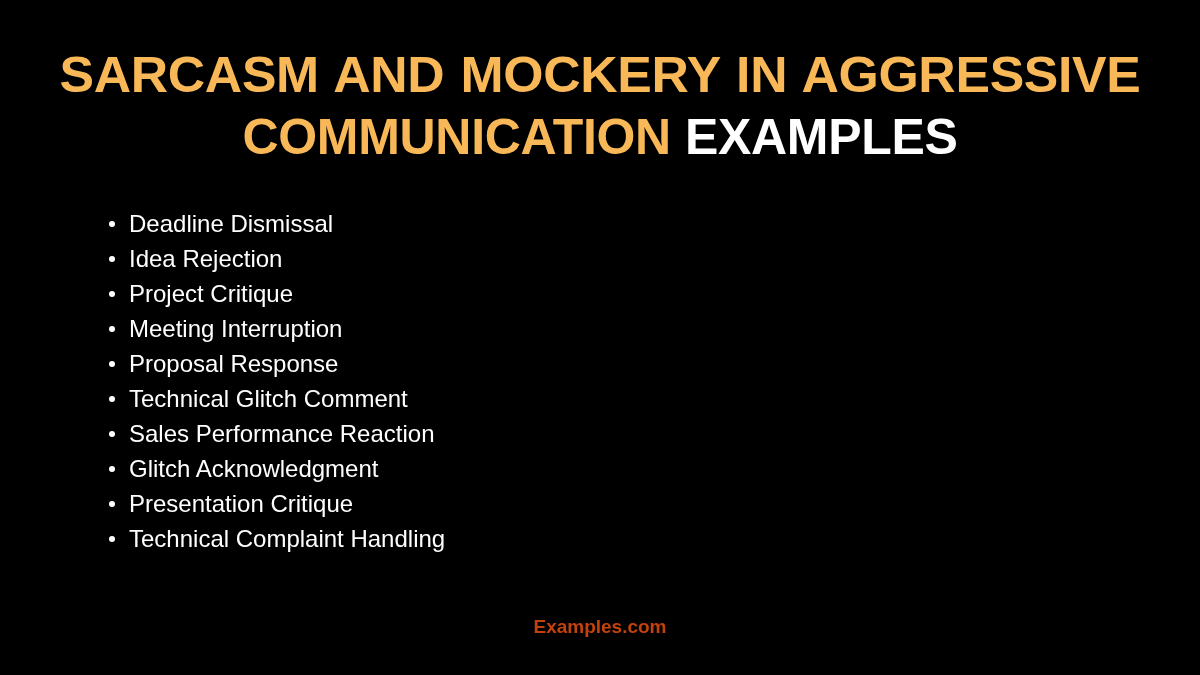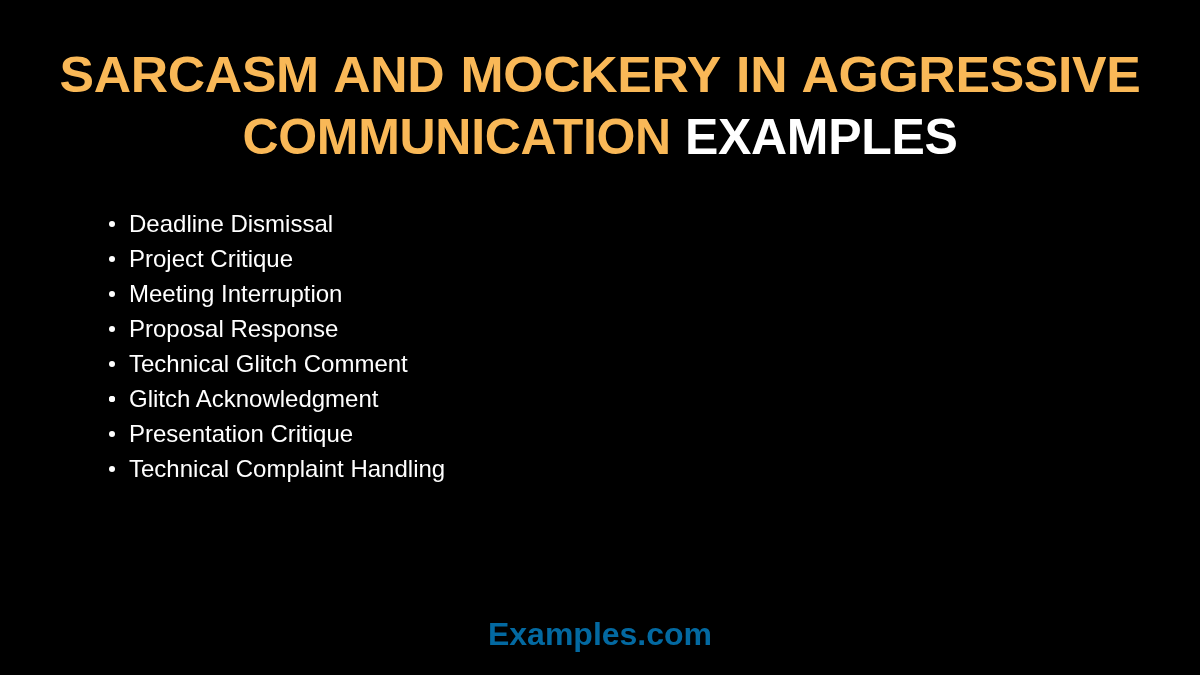--- a/index.html
+++ b/index.html
@@ -107,48 +107,49 @@
 
   
   .footer {
     position: absolute;
     left: 0;
     top: 616px;
     width: 1200px;
     text-align: center;
   }
   .footer-brand {
-    font-size: 32px;
+    font-size: 19px;
     font-weight: bold;
-    color: #0369a1;
+    color: #c2410c;
     letter-spacing: 0px;
   }
 </style>
 </head>
 <body>
 
 <div class="slide">
 
   <div class="title-block">
     <h1 class="title">
       <span class="title-line1">SARCASM AND MOCKERY IN AGGRESSIVE</span>
       <span class="title-line2"><span>COMMUNICATION</span><span class="highlight">EXAMPLES</span></span>
     </h1>
   </div>
 
   <div class="columns">
 
     <div class="column column-left">
       <ul class="ex-list">
         <li><span class="bullet"></span><span class="item-text">Deadline Dismissal</span></li>
+        <li><span class="bullet"></span><span class="item-text">Idea Rejection</span></li>
         <li><span class="bullet"></span><span class="item-text">Project Critique</span></li>
         <li><span class="bullet"></span><span class="item-text">Meeting Interruption</span></li>
         <li><span class="bullet"></span><span class="item-text">Proposal Response</span></li>
         <li><span class="bullet"></span><span class="item-text">Technical Glitch Comment</span></li>
-        <li><span class="bullet"></span></li>
+        <li><span class="bullet"></span><span class="item-text">Sales Performance Reaction</span></li>
         <li><span class="bullet"></span><span class="item-text">Glitch Acknowledgment</span></li>
         <li><span class="bullet"></span><span class="item-text">Presentation Critique</span></li>
         <li><span class="bullet"></span><span class="item-text">Technical Complaint Handling</span></li>
       </ul>
     </div>
 
     <div class="column column-right">
       <ul class="ex-list">
         
         

